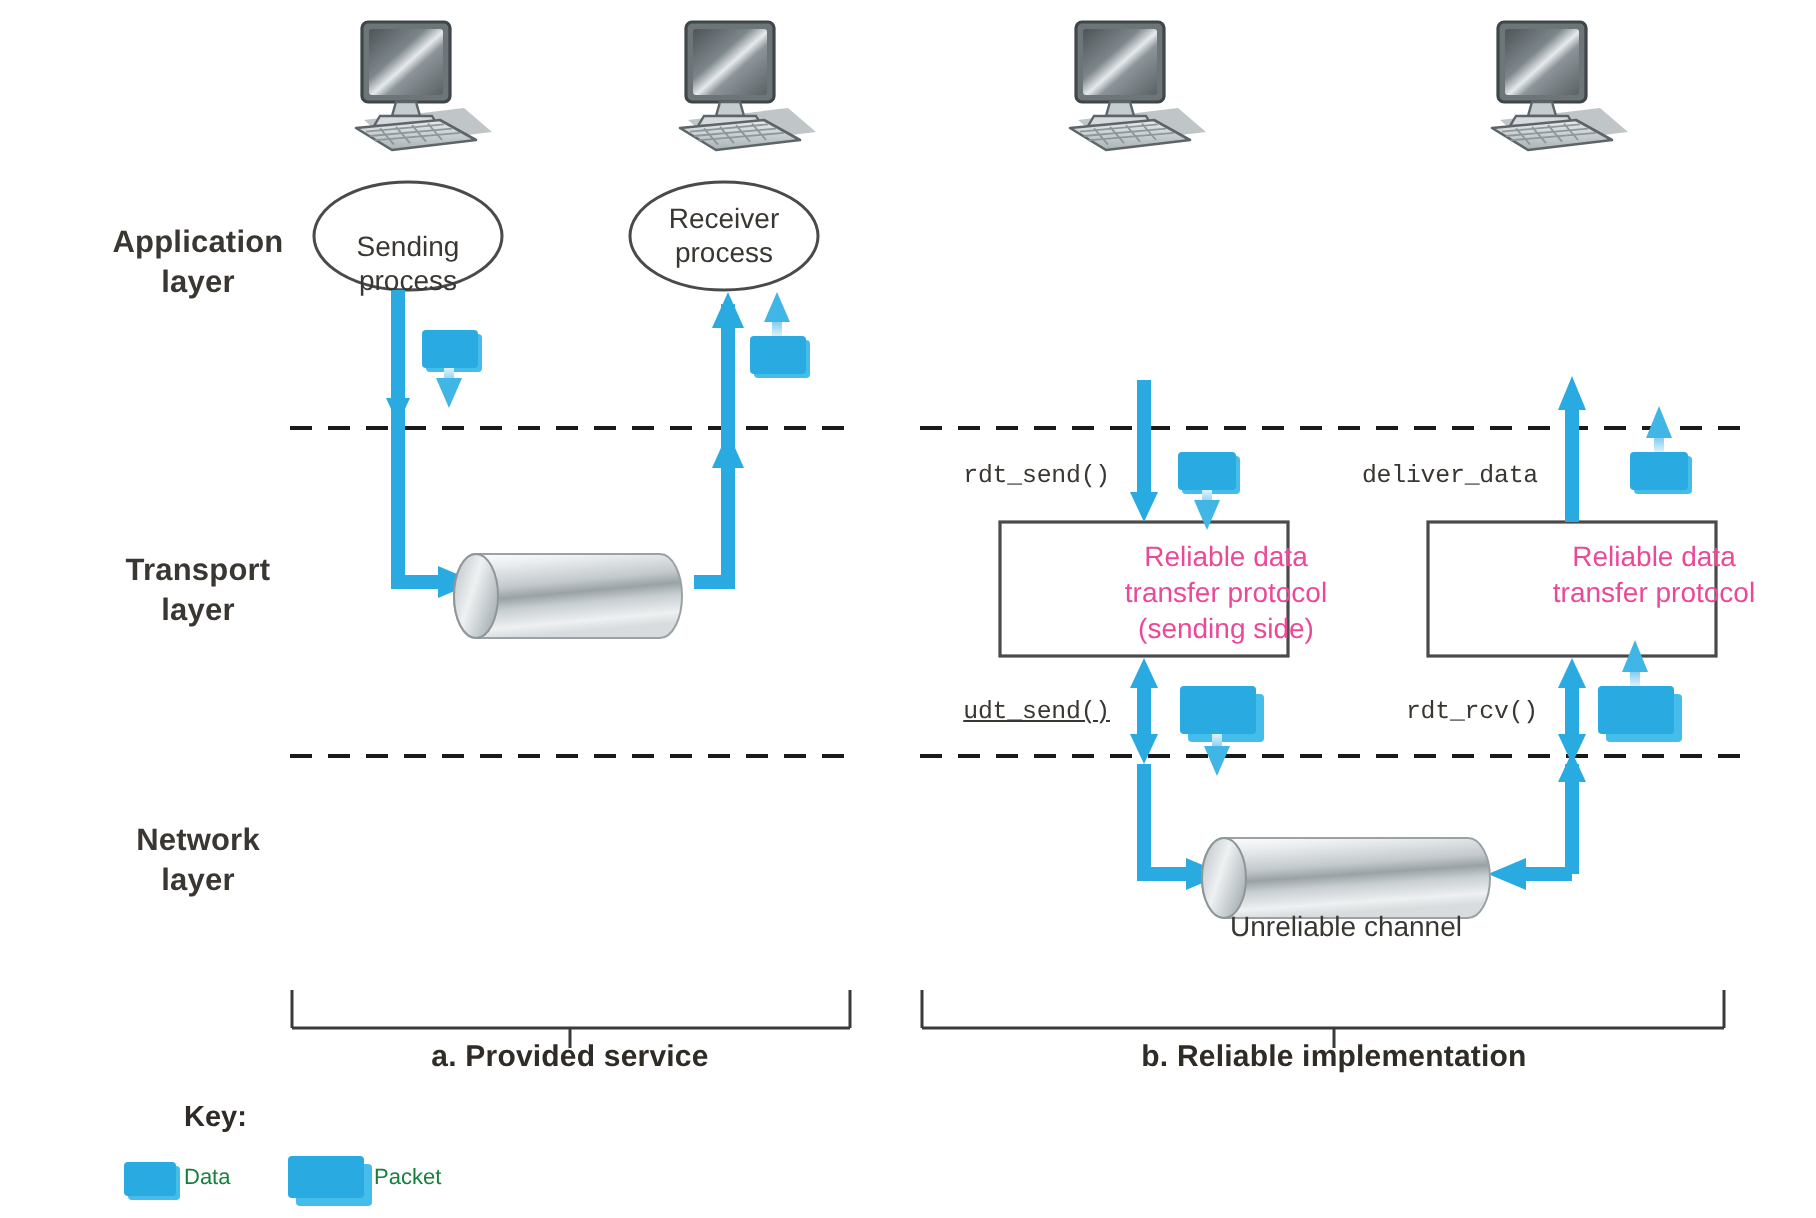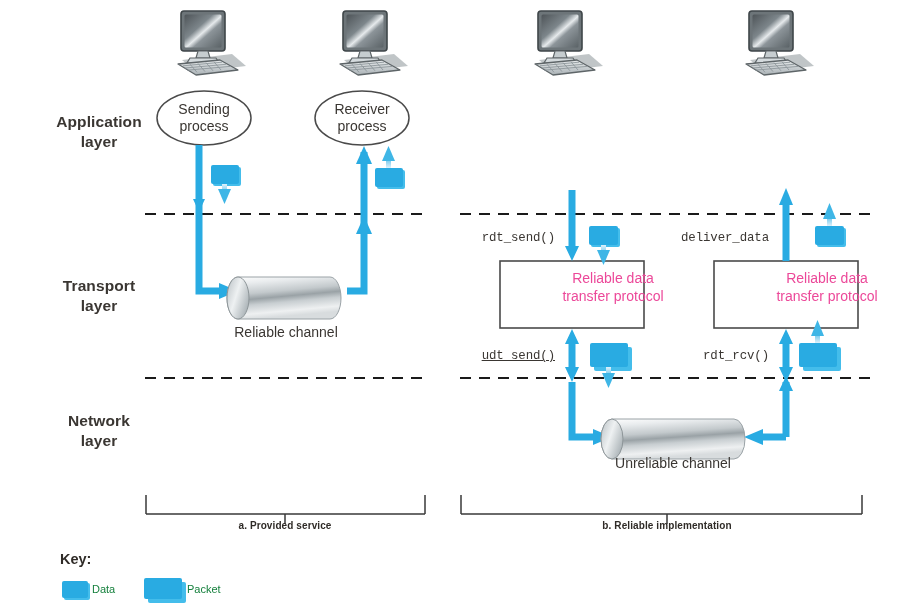--- a/index.html
+++ b/index.html
@@ -22,23 +22,23 @@
   .chan-label{font-size:14px;color:#3a3632;text-align:center;}
   .mono{
     font-family:"Liberation Mono", monospace;
     font-size:12.4px;color:#3a3632;letter-spacing:-0.1px;
     text-align:right;white-space:nowrap;
   }
   .boxtext{
     font-size:14px;color:#ec4899;text-align:center;line-height:1.29;padding-left:41px;
   }
   .caption{
-    font-size:10px;font-weight:700;color:#2f2b27;text-align:center;letter-spacing:.1px;
-  }
-  .keyhead{font-size:14.5px;font-weight:700;color:#2f2b27;}
+    font-size:15px;font-weight:700;color:#2f2b27;text-align:center;letter-spacing:.1px;
+  }
+  .keyhead{font-size:14.5px;font-weight:700;color:#2f2b27;margin-left:32px;}
   .keylbl{font-size:11px;color:#15803d;}
 </style>
 </head>
 <body>
 
 <div class="stage">
 
   <svg class="layer" viewBox="0 0 908 609">
     <defs>
       <linearGradient id="cylGrad" x1="0" y1="0" x2="0.25" y2="1">
@@ -242,35 +242,35 @@
   </div>
   <div class="txt layer-label" style="left:46px;top:276px;width:106px;">
     <div>Transport</div>
     <div>layer</div>
   </div>
   <div class="txt layer-label" style="left:46px;top:411px;width:106px;">
     <div>Network</div>
     <div>layer</div>
   </div>
 
-  <div class="txt proc-label" style="left:157px;top:101px;width:94px;">
+  <div class="txt proc-label" style="left:157px;top:115px;width:94px;">
     <div>Sending</div>
     <div>process</div>
   </div>
   <div class="txt proc-label" style="left:315px;top:101px;width:94px;">
     <div>Receiver</div>
     <div>process</div>
   </div>
 
-  <div class="txt chan-label" style="left:196px;top:324px;width:180px;">Reliable channel</div>
   <div class="txt chan-label" style="left:583px;top:455px;width:180px;">Unreliable channel</div>
 
   <div class="txt boxtext" style="left:500px;top:269px;width:144px;">
     <div>Reliable data</div>
     <div>transfer protocol</div>
+    <div>(sending side)</div>
   </div>
   <div class="txt boxtext" style="left:714px;top:269px;width:144px;">
     <div>Reliable data</div>
     <div>transfer protocol</div>
   </div>
 
   <div class="txt mono" style="left:400px;top:231px;width:155px;">rdt_send()</div>
   <div class="txt mono" style="left:614px;top:231px;width:155px;">deliver_data</div>
   <div class="txt mono" style="left:400px;top:349px;width:155px;text-decoration:underline;">udt_send()</div>
   <div class="txt mono" style="left:614px;top:349px;width:155px;">rdt_rcv()</div>

